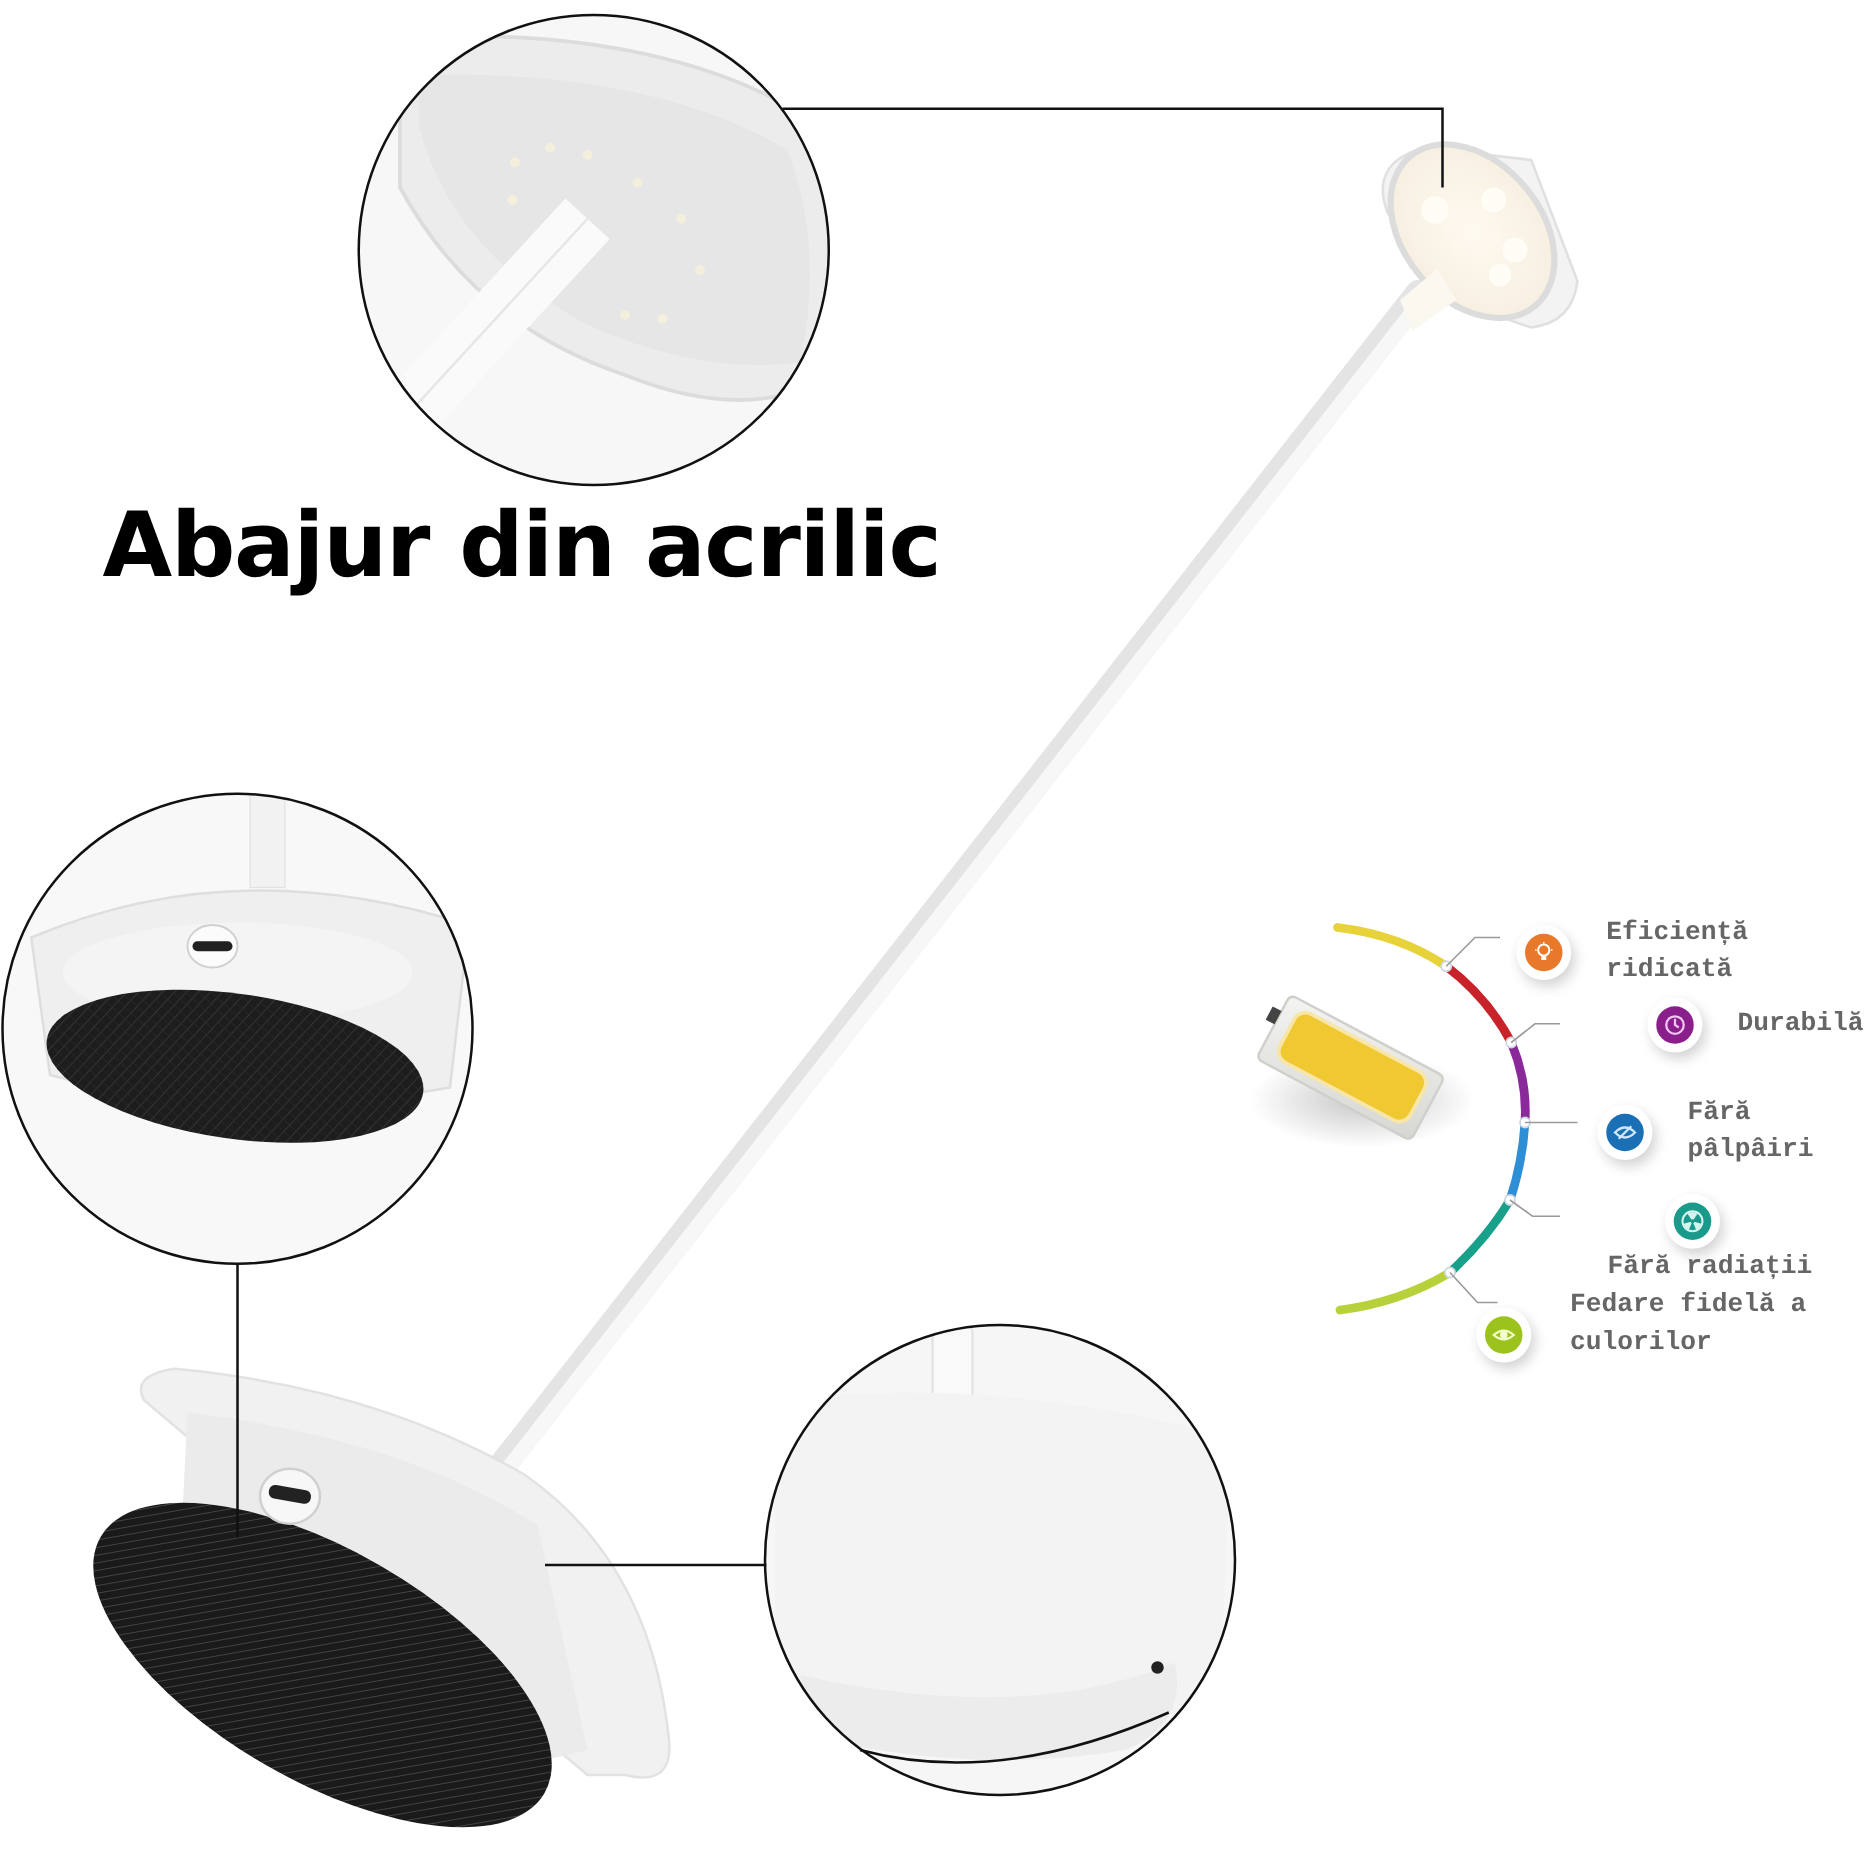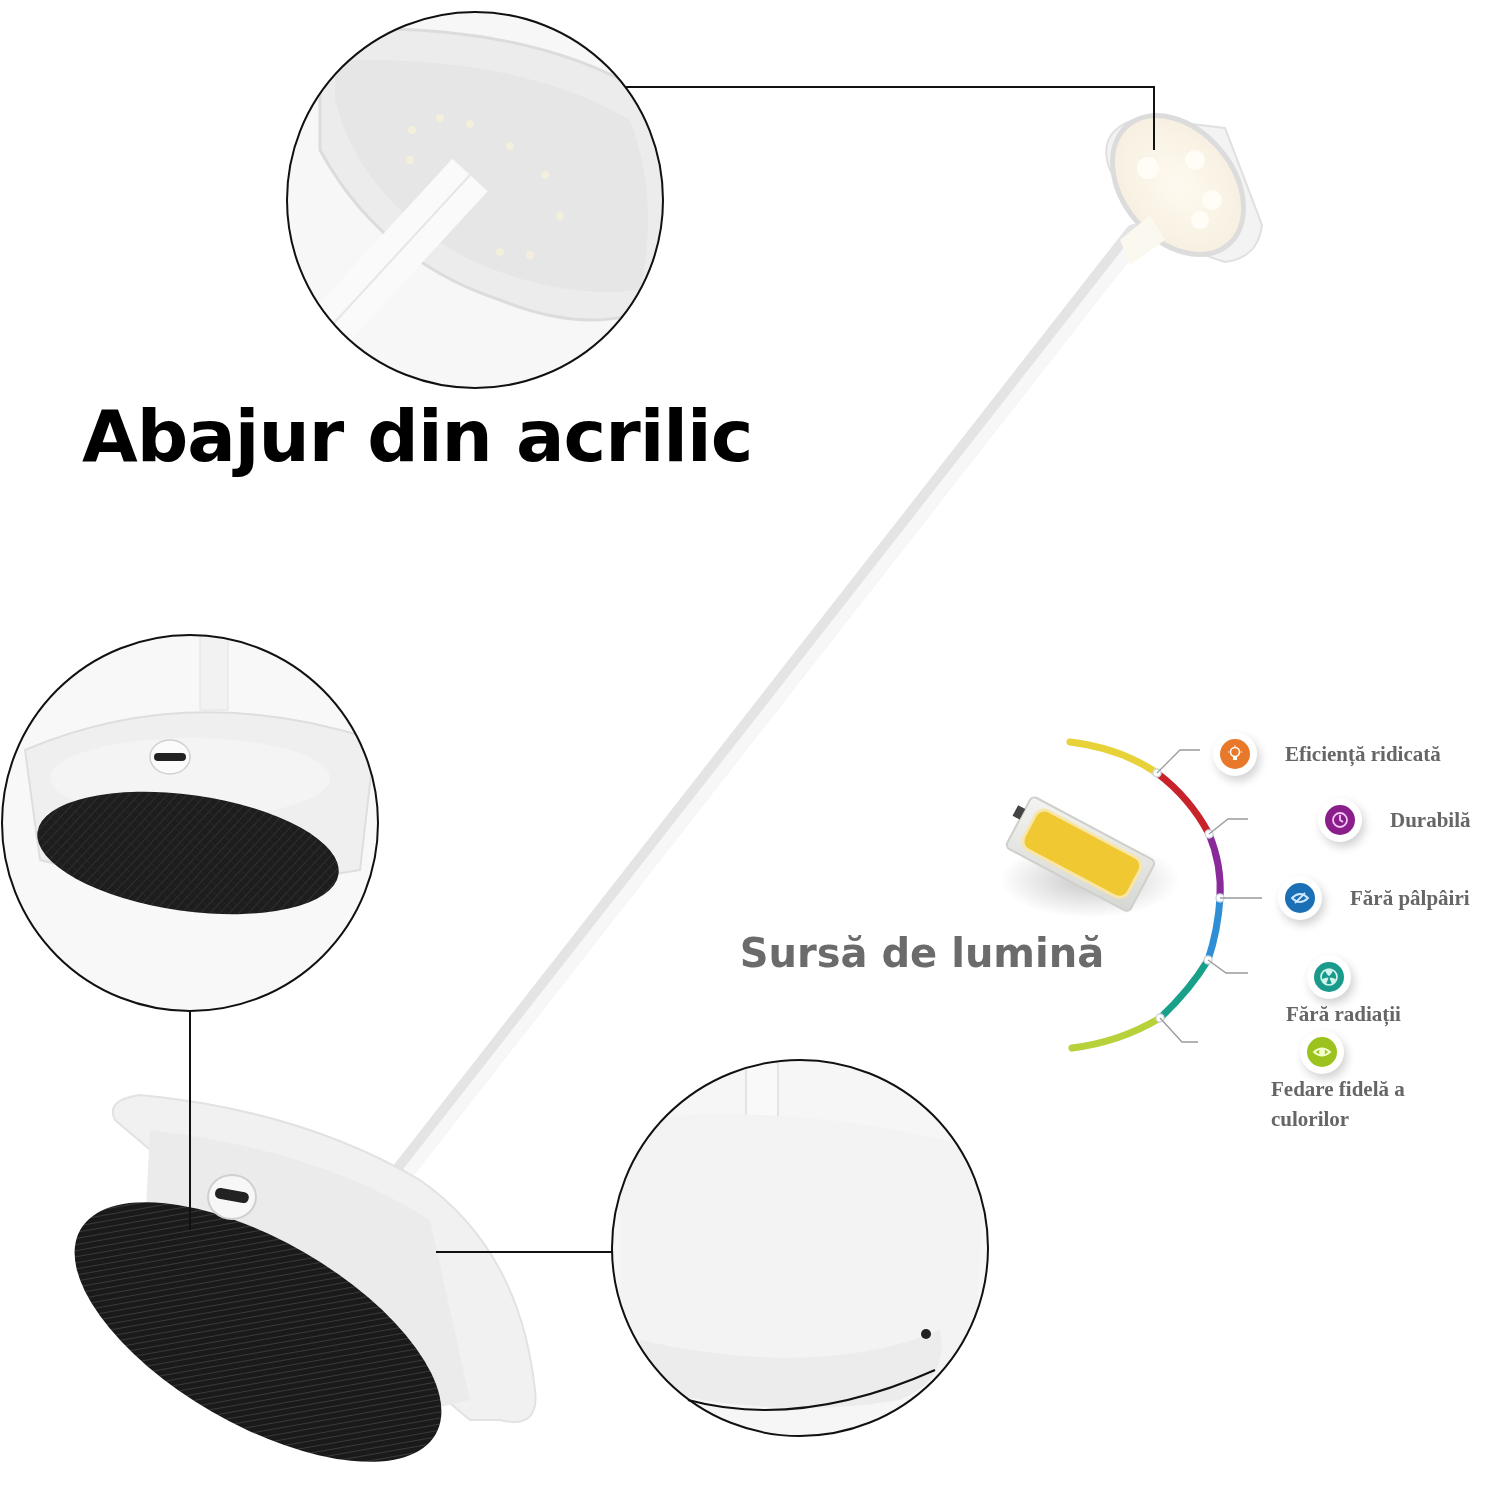--- a/index.html
+++ b/index.html
@@ -13,21 +13,21 @@
   .led-caption { position:absolute; left:712px; top:928px; width:420px; text-align:center;
                  color:#6b6b6b; font-weight:700; font-size:40px; line-height:50px;
                  font-family:"DejaVu Sans", "Liberation Sans", sans-serif; }
   .feature { position:absolute; display:flex; align-items:center; }
   .feature .badge { width:44px; height:44px; border-radius:50%; background:#fff;
                     box-shadow: 3px 5px 10px rgba(0,0,0,0.18); display:flex;
                     align-items:center; justify-content:center; flex-shrink:0; }
   .feature .badge .dot { width:30px; height:30px; border-radius:50%;
                          display:flex; align-items:center; justify-content:center; }
   .feature .label { color:#666; font-weight:700; font-size:21px; margin-left:28px;
-                    font-family:Liberation Serif, serif; line-height:30px; }
+                    font-family:Liberation Mono, monospace; line-height:30px; }
 </style>
 </head>
 <body>
 
 <svg class="layer" viewBox="0 0 1500 1500">
   <defs>
     <clipPath id="clip-c1">
         <circle cx="475" cy="200" r="188"></circle>
       </clipPath>
     <clipPath id="clip-c2">
@@ -167,21 +167,20 @@
     <polyline points="1160,1018 1182,1042 1198,1042"></polyline>
   </g>
 </svg>
 
 <div id="title-top" class="headline">Abajur din acrilic</div>
 
 <div id="title-bottom" class="headline">
 </div>
 
 <div class="led-caption">
-  <div>Sursă de lumină</div>
 </div>
 
 <div class="feature" style="left:1213px; top:732px;">
   <div class="badge">
     <div class="dot" style="background:#e8792a;">
       <svg width="18" height="18" viewBox="0 0 18 18">
           <circle cx="9" cy="7" r="4.5" fill="none" stroke="#fff" stroke-width="1.6"></circle>
           <rect x="7" y="12" width="4" height="3" fill="#fff"></rect>
           <g stroke="#fff" stroke-width="1.2">
             <line x1="9" y1="0.5" x2="9" y2="1.8"></line>
@@ -228,21 +227,21 @@
             <path d="M10 10 L17 12 A7 7 0 0 1 13 17 Z"></path>
             <path d="M10 10 L7 17 A7 7 0 0 1 3 12 Z"></path>
           </g>
           <circle cx="10" cy="10" r="1.6" fill="#1a9a8a"></circle>
         </svg>
     </div>
   </div>
   <span class="label">Fără radiații</span>
 </div>
 
-<div class="feature" style="left:1240px; top:1030px; align-items:center;flex-direction:column;">
+<div class="feature" style="left:1181px; top:1030px; align-items:flex-end;">
   <div class="badge">
     <div class="dot" style="background:#9cc31d;">
       <svg width="20" height="20" viewBox="0 0 20 20">
           <path d="M2 10 Q10 3 18 10 Q10 17 2 10 Z" fill="none" stroke="#f4ffd0" stroke-width="1.8"></path>
           <circle cx="10" cy="10" r="3" fill="#f4ffd0"></circle>
         </svg>
     </div>
   </div>
   <span class="label" style="margin-left:31px; margin-top:0px;">
     <span style="display:block;">Fedare fidelă a</span>

